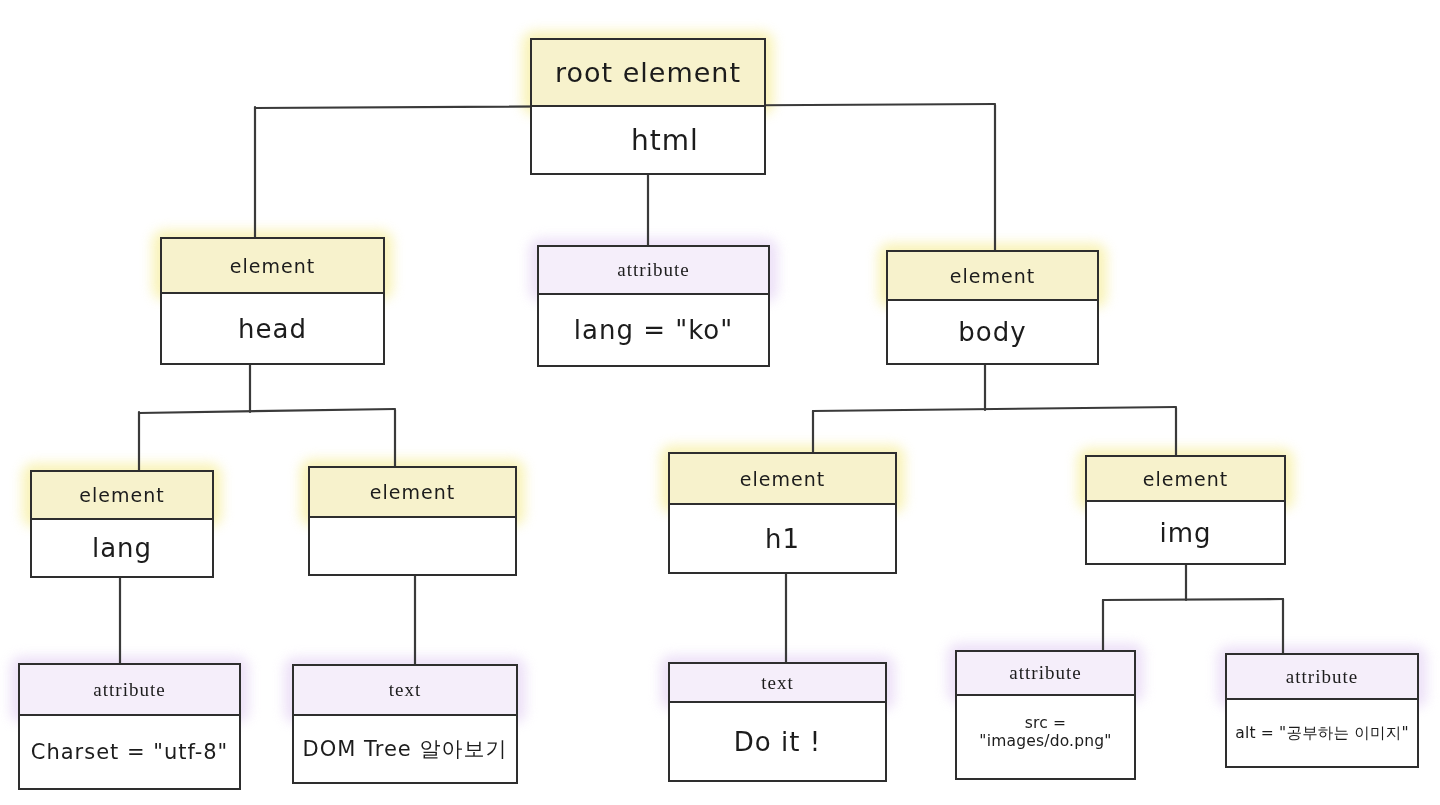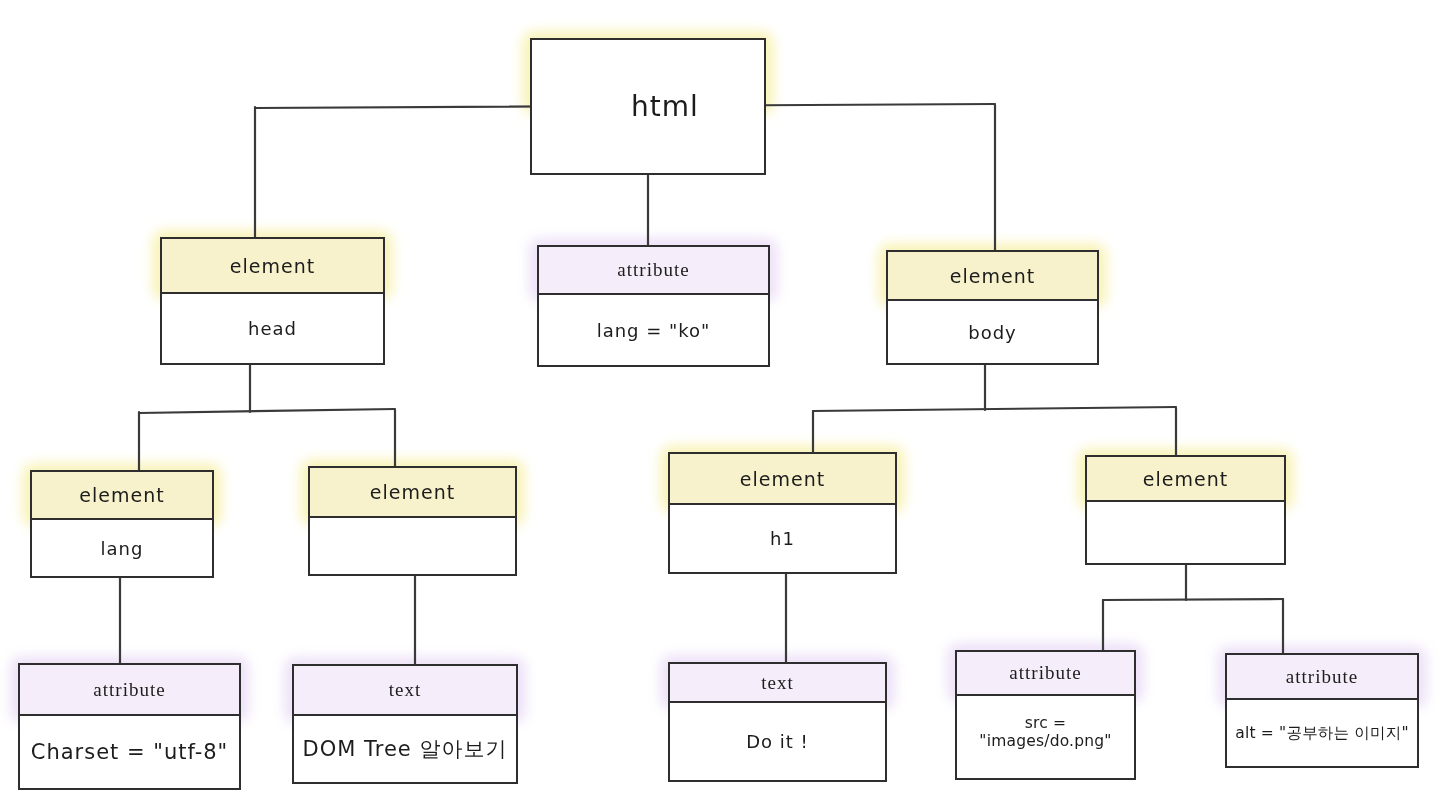--- a/index.html
+++ b/index.html
@@ -30,21 +30,21 @@
   }
   .node-header{
     flex:0 0 auto;display:flex;align-items:center;justify-content:center;
     border-bottom:2.2px solid var(--c-border);
     font-size:19px;letter-spacing:1px;box-sizing:border-box;
   }
   .kind-element > .node-header{background:var(--c-element-header);}
   .kind-attribute > .node-header{background:var(--c-attribute-header);font-family:Liberation Serif, serif;}
   .node-value{
     flex:1 1 auto;display:flex;align-items:center;justify-content:center;
-    font-size:18px;letter-spacing:1px;padding:2px 6px;text-align:center;
+    font-size:26px;letter-spacing:1px;padding:2px 6px;text-align:center;
   }
   .hdr-lg{font-size:27px;}
   .val-lg{font-size:28px;padding-left:40px;}
   .val-md{font-size:21px;}
   .val-sm{font-size:15.5px;letter-spacing:.2px;}
 </style>
 </head>
 <body>
 
 <div class="canvas">
@@ -83,20 +83,21 @@
     <line x1="415" y1="575" x2="415" y2="666"></line>
     <line x1="786" y1="573" x2="786" y2="664"></line>
 
     <line x1="1186" y1="564" x2="1186" y2="600"></line>
     <line x1="1103" y1="600" x2="1283" y2="599"></line>
     <line x1="1103" y1="600" x2="1103" y2="652"></line>
     <line x1="1283" y1="599" x2="1283" y2="655"></line>
   </svg>
 
   <div class="node kind-element" style="left:530px;top:38px;width:236px;height:137px">
+    <div class="node-header hdr-lg" style="height:67px">root element</div>
     <div class="node-value val-lg">html</div>
   </div>
 
   <div class="node kind-element" style="left:160px;top:237px;width:225px;height:128px">
     <div class="node-header" style="height:55px">element</div>
     <div class="node-value">head</div>
   </div>
 
   <div class="node kind-attribute" style="left:537px;top:245px;width:233px;height:122px">
     <div class="node-header" style="height:48px">attribute</div>
@@ -117,20 +118,21 @@
     <div class="node-header" style="height:50px">element</div>
   </div>
 
   <div class="node kind-element" style="left:668px;top:452px;width:229px;height:122px">
     <div class="node-header" style="height:51px">element</div>
     <div class="node-value">h1</div>
   </div>
 
   <div class="node kind-element" style="left:1085px;top:455px;width:201px;height:110px">
     <div class="node-header" style="height:45px">element</div>
+    <div class="node-value">img</div>
   </div>
 
   <div class="node kind-attribute" style="left:18px;top:663px;width:223px;height:127px">
     <div class="node-header" style="height:51px">attribute</div>
     <div class="node-value val-md">Charset = "utf-8"</div>
   </div>
 
   <div class="node kind-attribute" style="left:292px;top:664px;width:226px;height:120px">
     <div class="node-header" style="height:50px">text</div>
     <div class="node-value val-md">DOM Tree 알아보기</div>

